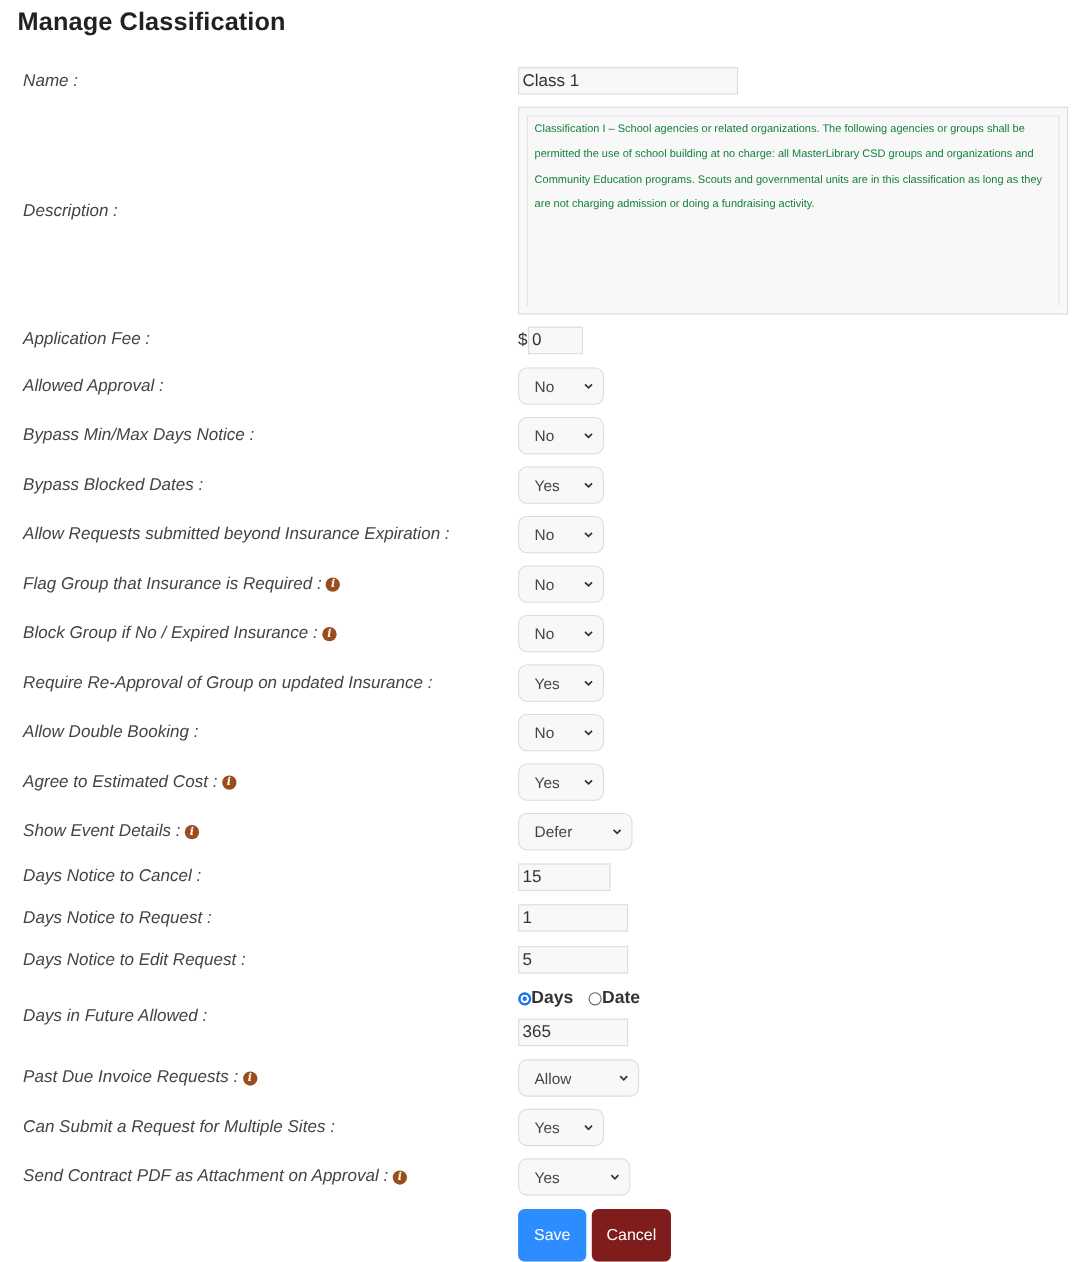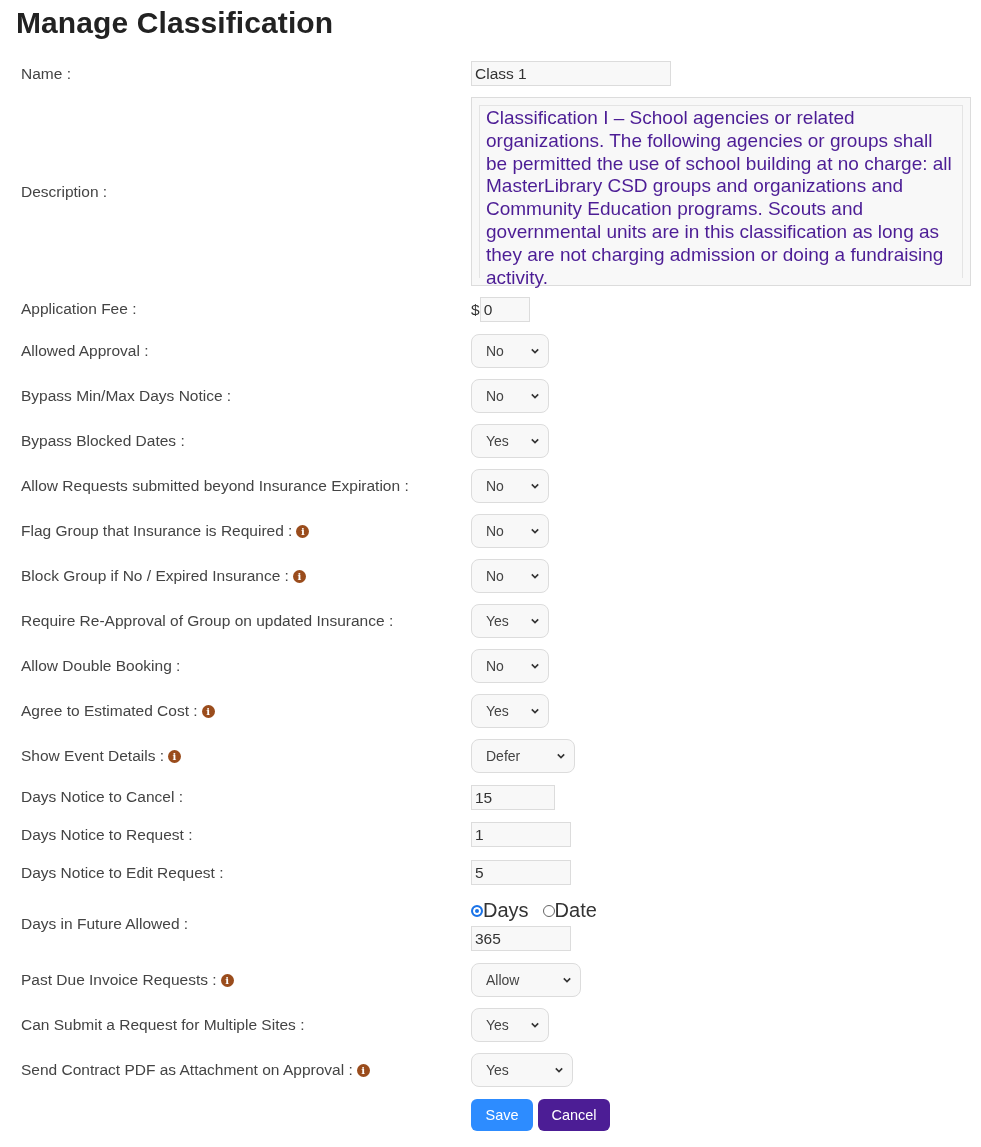--- a/index.html
+++ b/index.html
@@ -1,40 +1,40 @@
 <!DOCTYPE html>
 <html><head>
 <meta charset="utf-8">
 <style>
   html, body { margin:0; padding:0; background:#ffffff; }
   body { width:981px; height:1147px; position:relative; overflow:hidden;
          font-family:"Liberation Sans", "DejaVu Sans", sans-serif; color:#444; }
-  .title { position:absolute; left:16px; top:6px; font-size:30px; font-weight:bold; color:#222; margin:0; letter-spacing:0.1px; }
-  .label { position:absolute; left:21px; font-size:15.5px; color:#444; white-space:nowrap; }
+  .title { position:absolute; left:16px; top:6px; font-size:23px; font-weight:bold; color:#222; margin:0; letter-spacing:0.1px; }
+  .label { position:absolute; left:21px; font-size:15.5px; color:#444; white-space:nowrap;font-style:italic; }
   .info { display:inline-block; width:13px; height:13px; border-radius:50%; background:#9a4c1c; color:#fff;
           font-size:10px; font-weight:bold; line-height:13px; text-align:center; vertical-align:1px; margin-left:4px;
           font-family:"DejaVu Serif", serif; }
   .ctrl { position:absolute; left:471px; }
   .txt { box-sizing:border-box; height:25px; border:1px solid #dcdcdc; border-radius:0; background:#f8f8f8;
          font-size:15.5px; color:#333; padding:0 3px; font-family:"Liberation Sans", sans-serif; outline:none; }
   .sel { box-sizing:border-box; height:34px; border:1px solid #dcdcdc; border-radius:8px; background:#f8f8f8;
          font-size:14px; color:#444; padding:0 0 0 14px; display:flex; align-items:center; justify-content:space-between; }
   .sel .chev { width:8px; height:8px; margin-right:9px; }
   .desc-wrap { position:absolute; left:471px; top:97px; width:500px; height:189px; box-sizing:border-box;
                border:1px solid #dcdcdc; background:#f8f8f8; padding:7px 7px 7px 7px; }
   .desc { box-sizing:border-box; width:100%; height:100%; border:1px solid #e4e4e4; border-bottom:none; background:#f8f8f8;
-          font-size:19px; line-height:22.8px; color:#4c1d95; padding:1px 6px 0 6px; }
-  .radio-row { position:absolute; left:471px; top:899px; font-size:20px; color:#333; display:flex; align-items:center; }
+          font-size:10px; line-height:22.8px; color:#15803d; padding:1px 6px 0 6px; }
+  .radio-row { position:absolute; left:471px; top:899px; font-size:16px; color:#333; display:flex; align-items:center;font-weight:bold; }
   .radio { width:12px; height:12px; border-radius:50%; box-sizing:border-box; display:inline-block; }
   .radio.on { border:2px solid #1a73e8; background:#fff; box-shadow: inset 0 0 0 2px #fff; background:#1a73e8; }
   .radio.off { border:1px solid #666; background:#fff; }
-  .btn { position:absolute; top:1099px; height:32px; border:none; border-radius:6px; color:#fff; font-size:14.5px;
+  .btn { position:absolute; top:1099px; height:48px; border:none; border-radius:6px; color:#fff; font-size:14.5px;
          font-family:"Liberation Sans", sans-serif; display:flex; align-items:center; justify-content:center; }
   .save { left:471px; width:62px; background:#2d8cff; }
-  .cancel { left:538px; width:72px; background:#4c1d95; }
+  .cancel { left:538px; width:72px; background:#7f1d1d; }
 </style>
 </head>
 <body>
 
 <h1 class="title">Manage Classification</h1>
 
 <div class="label" style="top:65px">Name :</div>
 <input class="ctrl txt" style="top: 61px; width: 200px;" value="Class 1">
 
 <div class="label" style="top:183px">Description :</div>

